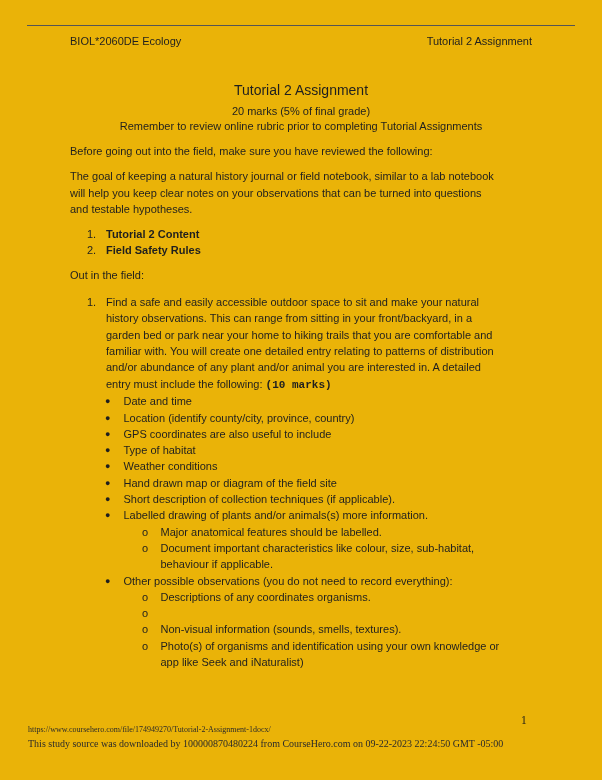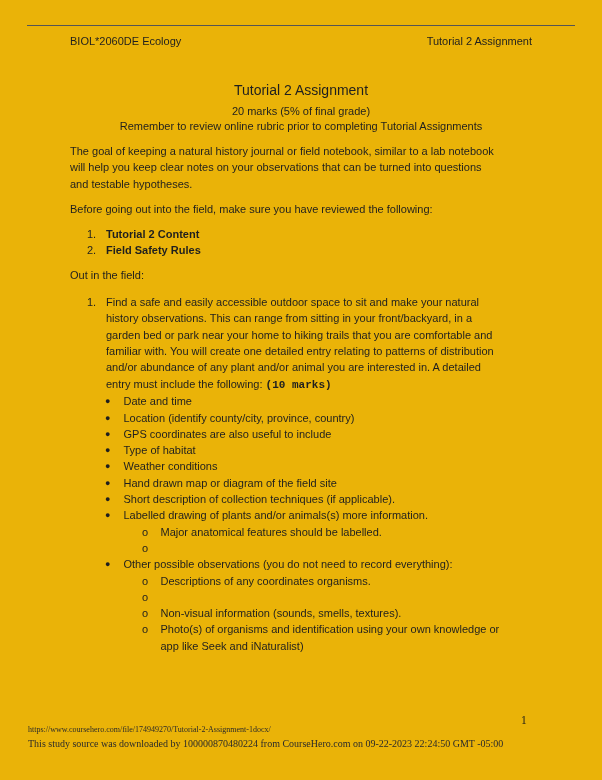--- a/index.html
+++ b/index.html
@@ -75,25 +75,25 @@
     <span>Tutorial 2 Assignment</span>
   </div>
 
   <div class="content">
 
     <h1 class="doc-title">Tutorial 2 Assignment</h1>
 
     <p class="subtitle">20 marks (5% of final grade)
 Remember to review online rubric prior to completing Tutorial Assignments</p>
 
+    <p class="para">Before going out into the field, make sure you have reviewed the following:</p>
+
     <p class="para pre">The goal of keeping a natural history journal or field notebook, similar to a lab notebook
 will help you keep clear notes on your observations that can be turned into questions
 and testable hypotheses.</p>
-
-    <p class="para">Before going out into the field, make sure you have reviewed the following:</p>
 
     <div class="num-list">
       <div class="num-row">
         <span class="num">1.</span>
         <span class="num-text">Tutorial 2 Content</span>
       </div>
       <div class="num-row">
         <span class="num">2.</span>
         <span class="num-text">Field Safety Rules</span>
       </div>
@@ -145,20 +145,22 @@
       <div class="b-row lvl1">
         <span class="glyph glyph-dot">●</span>
         <span class="b-text">Labelled drawing of plants and/or animals(s) more information.</span>
       </div>
       <div class="b-row lvl2">
         <span class="glyph">o</span>
         <span class="b-text">Major anatomical features should be labelled.</span>
       </div>
       <div class="b-row lvl2">
         <span class="glyph">o</span>
+        <span class="b-text">Document important characteristics like colour, size, sub-habitat,
+behaviour if applicable.</span>
       </div>
       <div class="b-row lvl1">
         <span class="glyph glyph-dot">●</span>
         <span class="b-text">Other possible observations (you do not need to record everything):</span>
       </div>
       <div class="b-row lvl2">
         <span class="glyph">o</span>
         <span class="b-text">Descriptions of any coordinates organisms.</span>
       </div>
       <div class="b-row lvl2">

